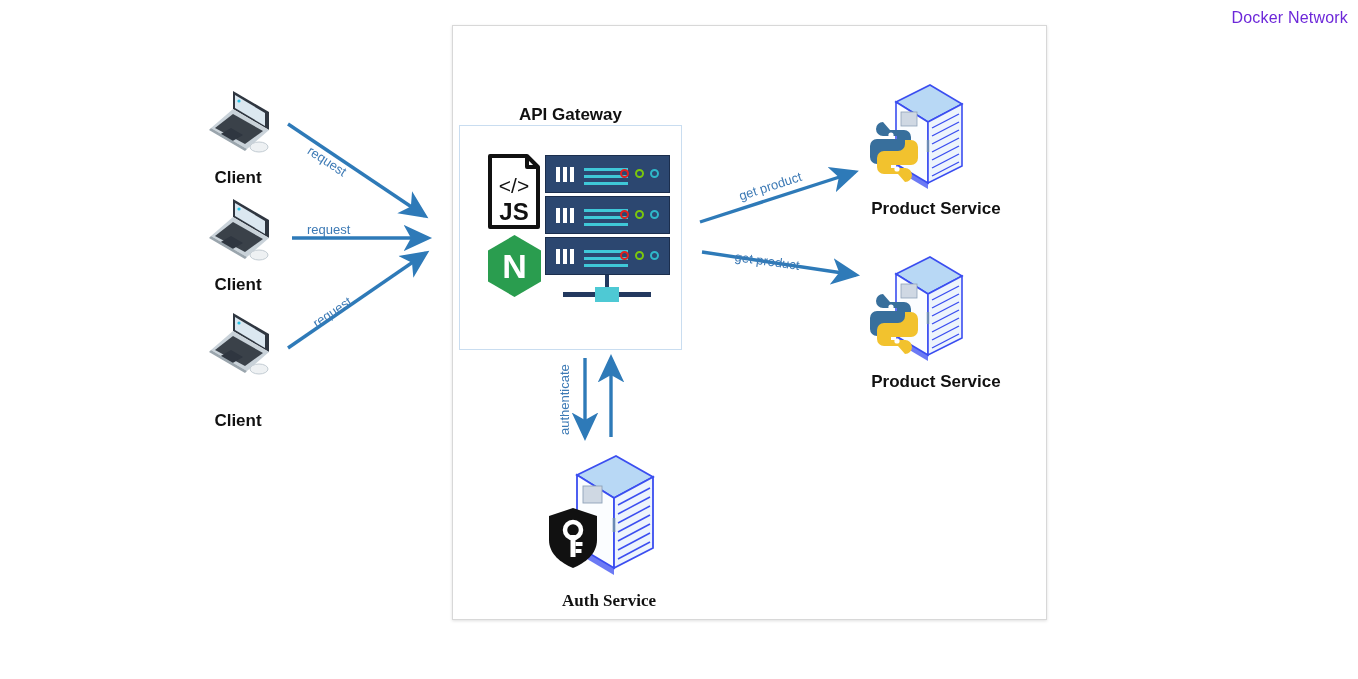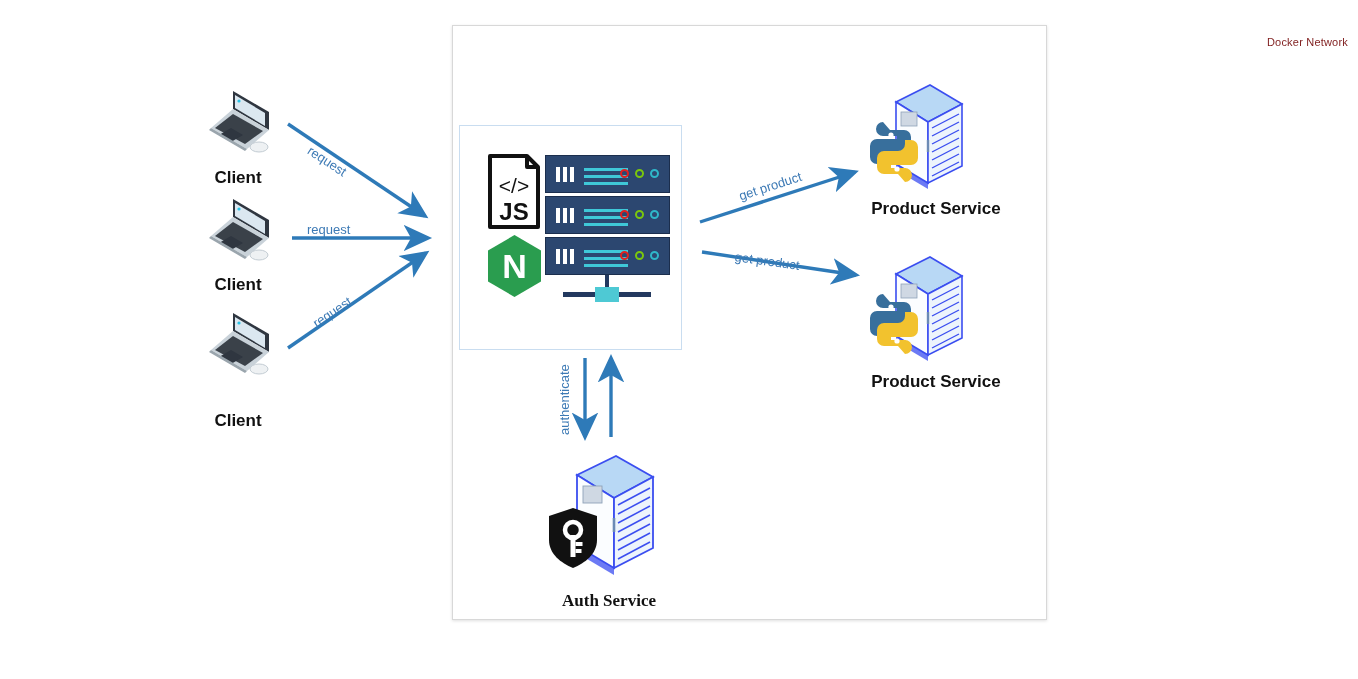--- a/index.html
+++ b/index.html
@@ -4,22 +4,22 @@
 <style>
   html,body{margin:0;padding:0;background:#ffffff;}
   body{width:1358px;height:679px;position:relative;overflow:hidden;
        font-family:"Liberation Sans",sans-serif;}
   .stage{position:absolute;left:0;top:0;width:1358px;height:679px;}
 
   
   .docker-net{position:absolute;left:452px;top:25px;width:595px;height:595px;
     border:1px solid #d8d8d8;background:#fff;
     box-shadow:0 1px 3px rgba(0,0,0,.13);box-sizing:border-box;}
-  .docker-label{position:absolute;right:10px;top:36px;font-size:11px;
-    color:#7f1d1d;letter-spacing:.2px;}
+  .docker-label{position:absolute;right:10px;top:9px;font-size:16px;
+    color:#6d28d9;letter-spacing:.2px;}
 
   
   .node-label{position:absolute;font-weight:bold;color:#111;
     font-size:17px;text-align:center;white-space:nowrap;}
   .edge-label{position:absolute;color:#3d7ab5;font-size:13px;white-space:nowrap;}
 
   
   .apigw-box{position:absolute;left:459px;top:125px;width:223px;height:225px;
     border:1px solid #c9ddf0;background:#fff;box-sizing:border-box;}
   .apigw-title{position:absolute;left:459px;top:105px;width:223px;
@@ -100,20 +100,21 @@
       <circle cx="36" cy="13" r="1.6" fill="#29c4e8"></circle>
       <polygon points="8,40 30,21 66,42 44,61" fill="#c9d2d9"></polygon>
       <polygon points="12,40 30,26 60,43 42,56" fill="#3a4149"></polygon>
       <polygon points="16,47 28,40 40,47 28,54" fill="#2f3640"></polygon>
       <polygon points="6,42 8,40 44,61 42,63" fill="#9aa5ad"></polygon>
       <ellipse cx="56" cy="59" rx="9" ry="5" fill="#eef1f3" stroke="#c3ccd3" stroke-width="1"></ellipse>
     </svg>
   </div>
   <div class="node-label" style="left:178px;top:411px;width:120px;">Client</div>
 
+  <div class="apigw-title">API Gateway</div>
   <div class="apigw-box"></div>
 
   <div class="jsfile">
     <svg viewBox="0 0 54 77" width="54" height="77">
       <path d="M3,3 H40 L51,14 V74 H3 Z" fill="#ffffff" stroke="#111" stroke-width="4" stroke-linejoin="round"></path>
       <path d="M40,3 V14 H51" fill="none" stroke="#111" stroke-width="4" stroke-linejoin="round"></path>
       <text x="27" y="40" font-family="Liberation Sans, sans-serif" font-size="21" fill="#111" text-anchor="middle">&lt;/&gt;</text>
       <text x="27" y="67" font-family="Liberation Sans, sans-serif" font-size="24" font-weight="bold" fill="#111" text-anchor="middle">JS</text>
     </svg>
   </div>

